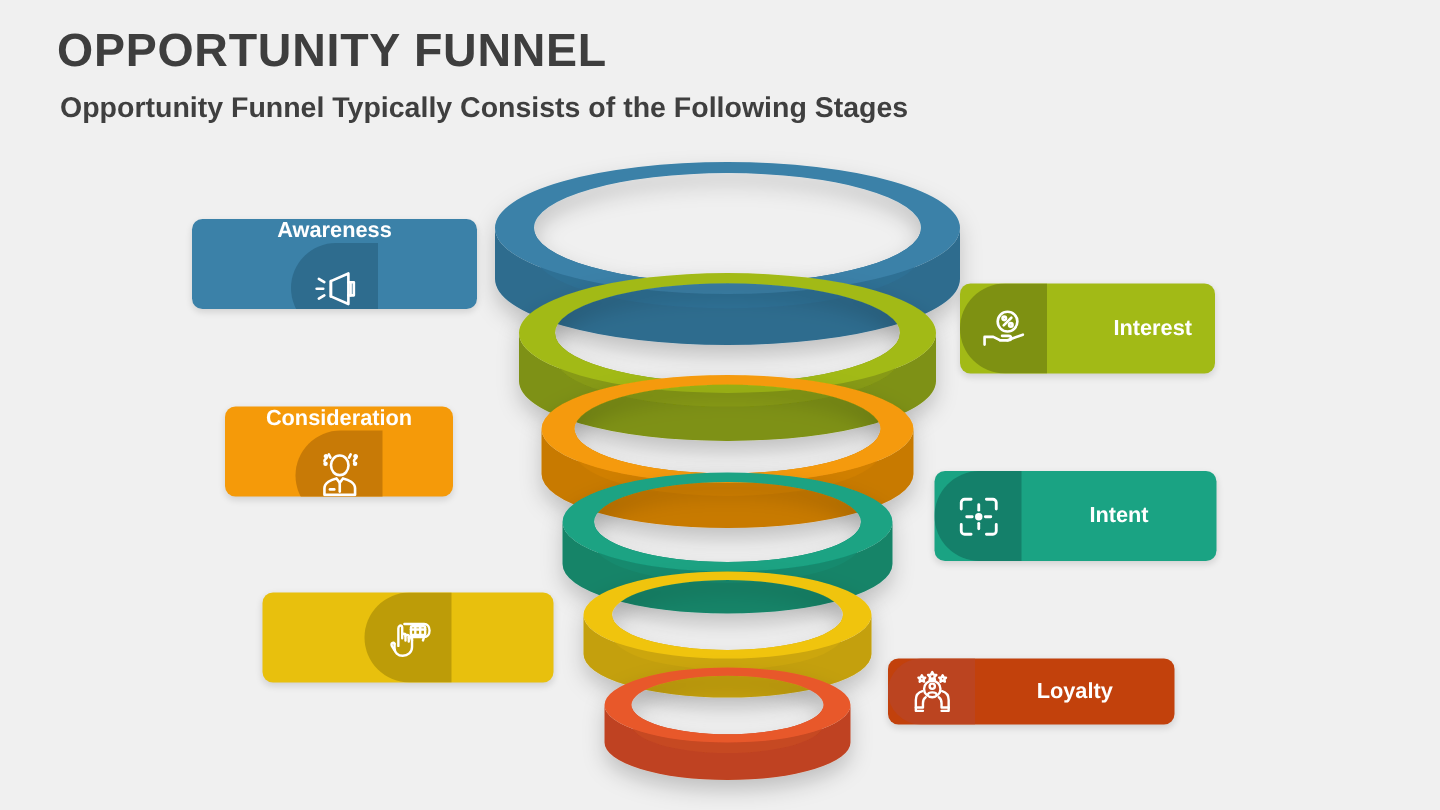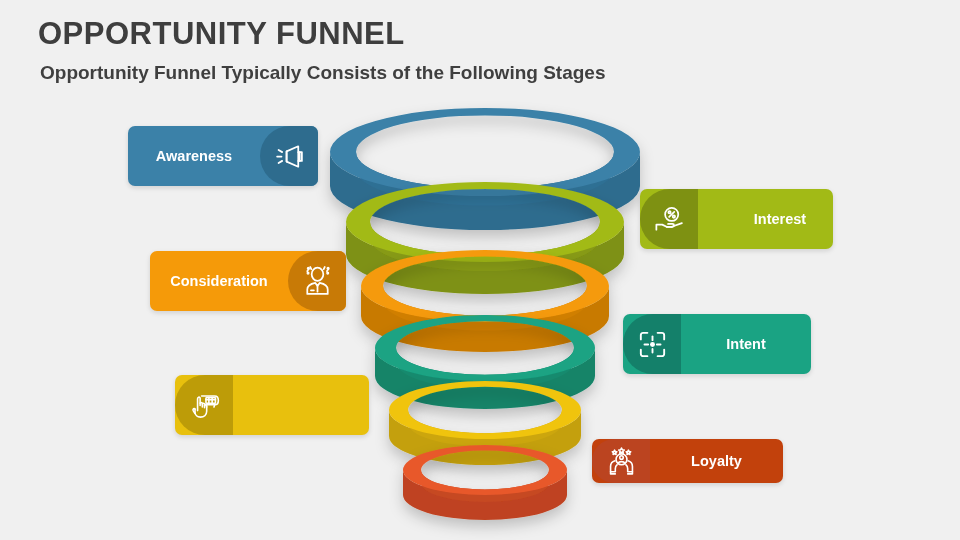--- a/index.html
+++ b/index.html
@@ -57,20 +57,22 @@
   
   .stage-card {
     position: absolute;
     border-radius: 7px;
     display: flex;
     align-items: center;
     overflow: hidden;
     box-shadow: 0 2px 5px rgba(0,0,0,0.13);
   }
   .stage-card.left {
+    flex-direction: column;
+    margin-top: 20px;
   }
   .stage-card.right {
     flex-direction: row-reverse;
   }
   .card-label {
     flex: 1 1 auto;
     text-align: center;
     color: #ffffff;
     font-size: 14.5px;
     font-weight: bold;
@@ -153,35 +155,35 @@
             <path d="M20 17 L20 31"></path>
             <path d="M20 17 L36 10 L36 38 L20 31 Z"></path>
             <path d="M36 18 L41 18 L41 30 L36 30"></path>
             <path d="M38 18 L38 30"></path>
             <path d="M14 18 L9 15"></path>
             <path d="M13 24 L7 24"></path>
             <path d="M14 30 L9 33"></path>
           </svg>
         </div>
       </div>
-      <div class="stage-card right" style="left: 640px; top: 189px; width: 193px; height: 60px; background: rgb(162, 186, 22); gap: 29px;">
+      <div class="stage-card right" style="left: 640px; top: 189px; width: 170px; height: 60px; background: rgb(162, 186, 22); gap: 29px;">
         <div class="card-label">Interest</div>
         <div class="icon-pad right-pad" style="background: rgb(126, 145, 18);">
           <svg viewBox="0 0 48 48" fill="none" stroke="#fff" stroke-width="2.4" stroke-linecap="round" stroke-linejoin="round">
             <circle cx="27" cy="17" r="9"></circle>
             <path d="M23.5 20.5 L30.5 13.5"></path>
             <circle cx="24" cy="14" r="1.6"></circle>
             <circle cx="30" cy="20" r="1.6"></circle>
             <path d="M6 38 L6 31 L14 31 L20 34 L27 34"></path>
             <path d="M20 34 L28 34 C31 34 31 30 28 30 L22 30"></path>
             <path d="M27 34 L41 29"></path>
           </svg>
         </div>
       </div>
-      <div class="stage-card left" style="left: 150px; top: 251px; width: 196px; height: 60px; background: rgb(245, 154, 9);">
+      <div class="stage-card left" style="left: 150px; top: 251px; width: 152px; height: 60px; background: rgb(245, 154, 9);">
         <div class="card-label">Consideration</div>
         <div class="icon-pad left-pad" style="background: rgb(200, 122, 6);">
           <svg viewBox="0 0 48 48" fill="none" stroke="#fff" stroke-width="2.4" stroke-linecap="round" stroke-linejoin="round">
             <ellipse cx="24" cy="14" rx="8" ry="9"></ellipse>
             <path d="M10 41 L10 35 C10 30 16 27 21 26 L24 30 L27 26 C32 27 38 30 38 35 L38 41 Z"></path>
             <path d="M24 30 L24 38"></path>
             <path d="M15 36 L19 36"></path>
             <path d="M10 10 C10 8 12.5 8 12.5 6 C12.5 4.5 10.5 4.5 10.5 6"></path>
             <circle cx="11" cy="12.5" r="0.9" fill="#fff"></circle>
             <path d="M37 10 C37 8 39.5 8 39.5 6 C39.5 4.5 37.5 4.5 37.5 6"></path>

